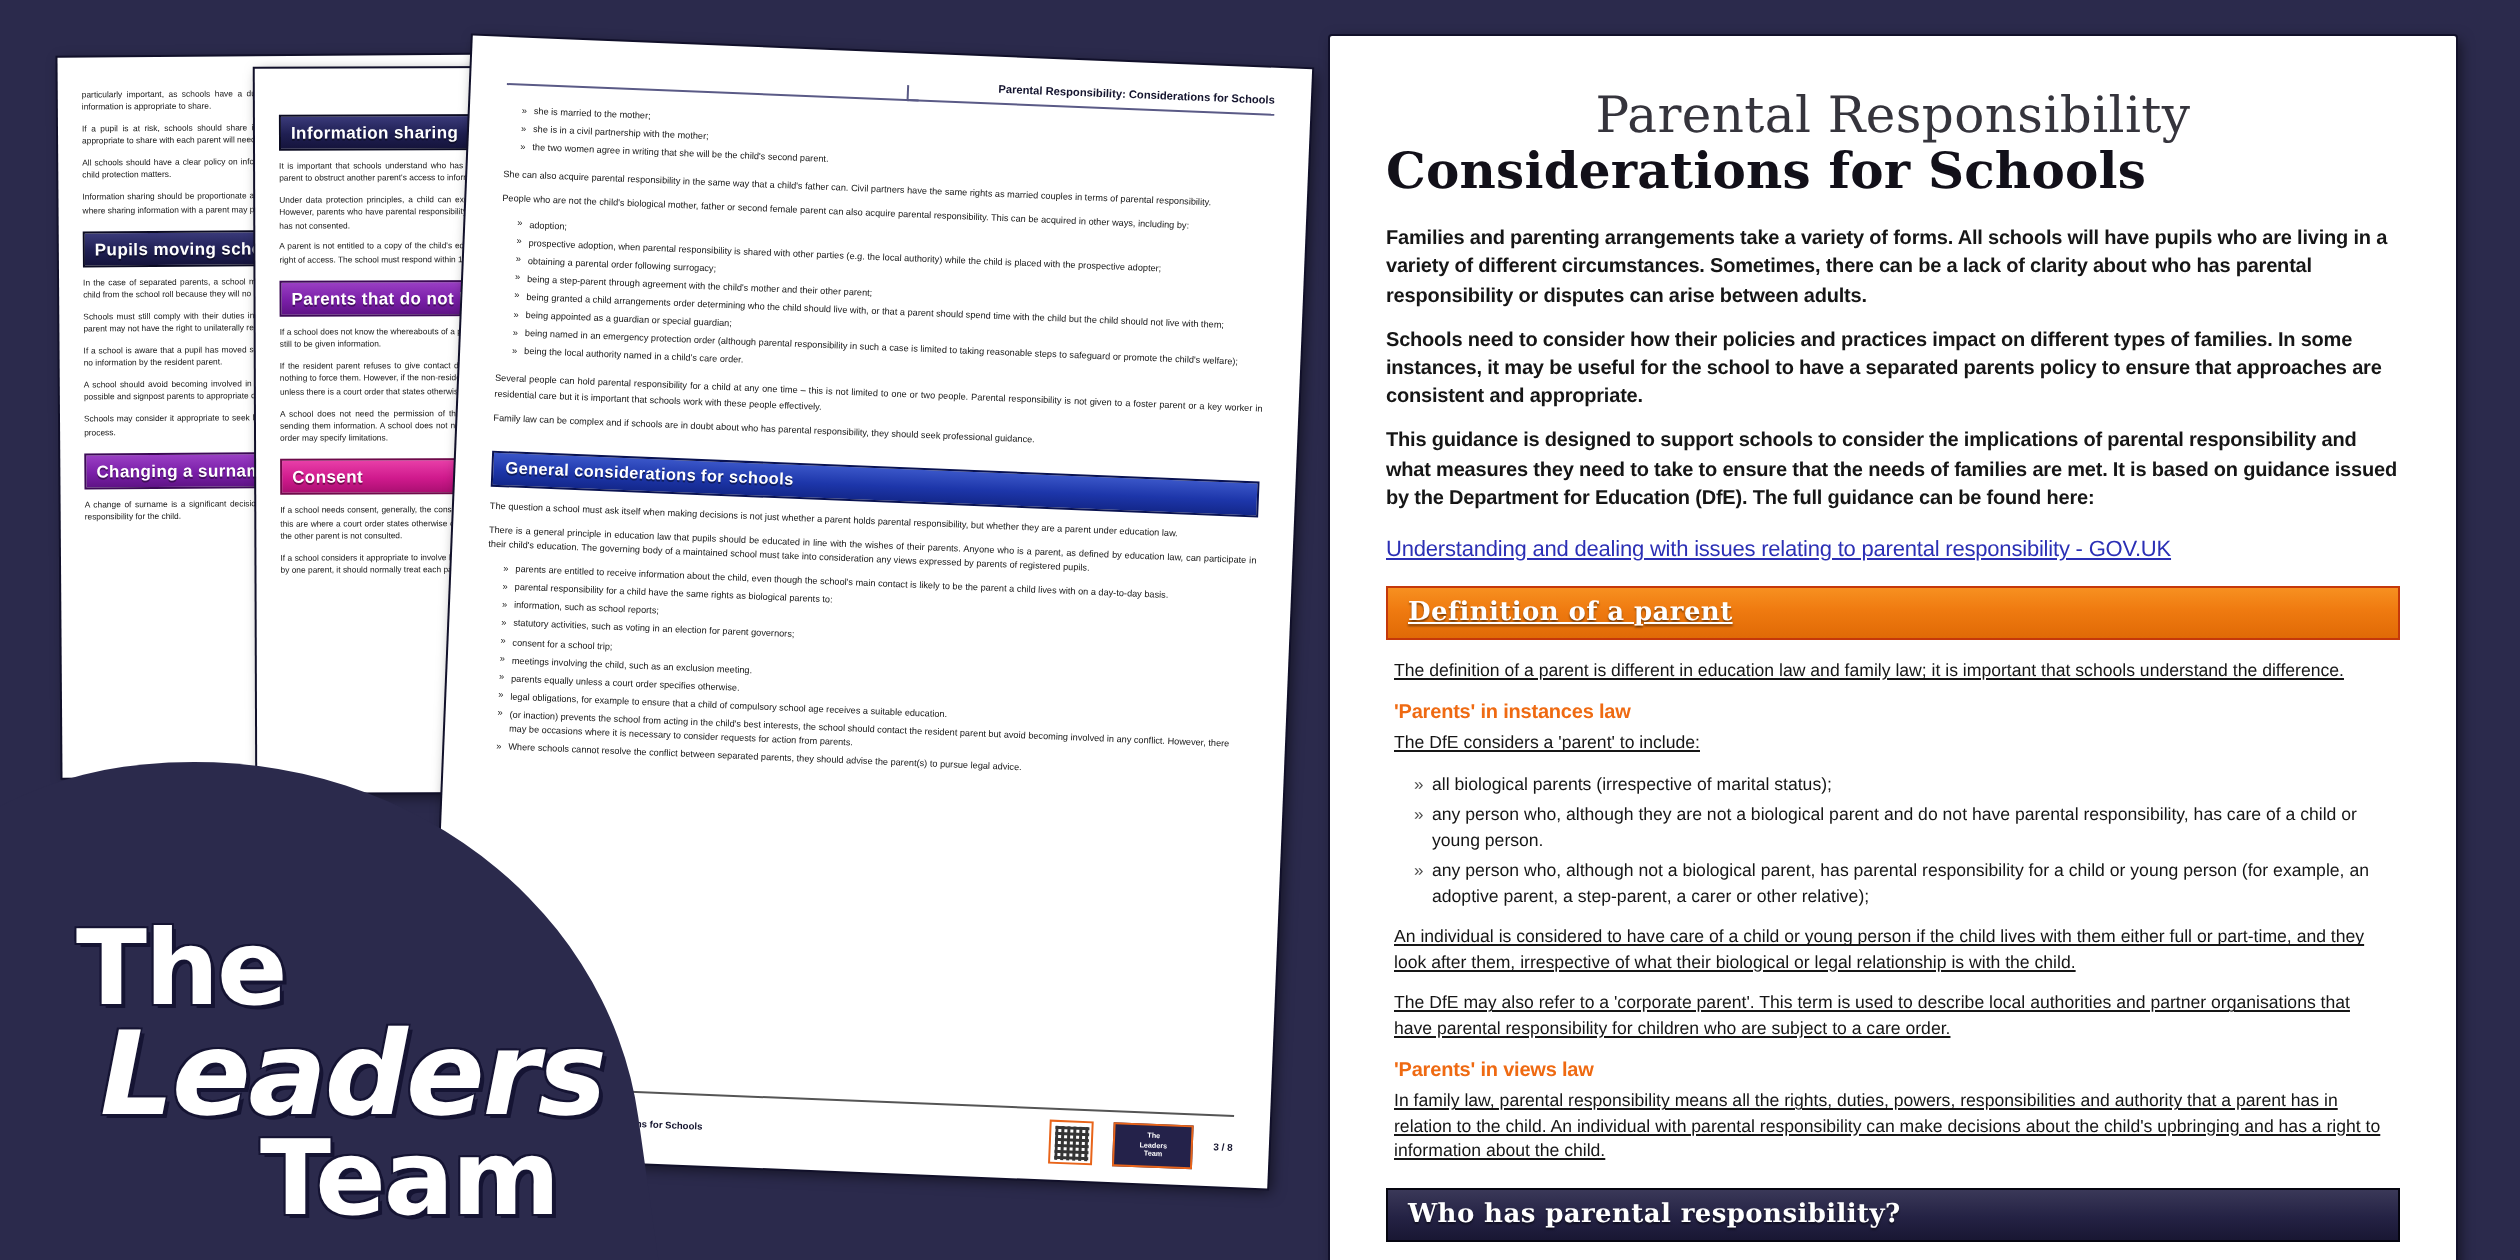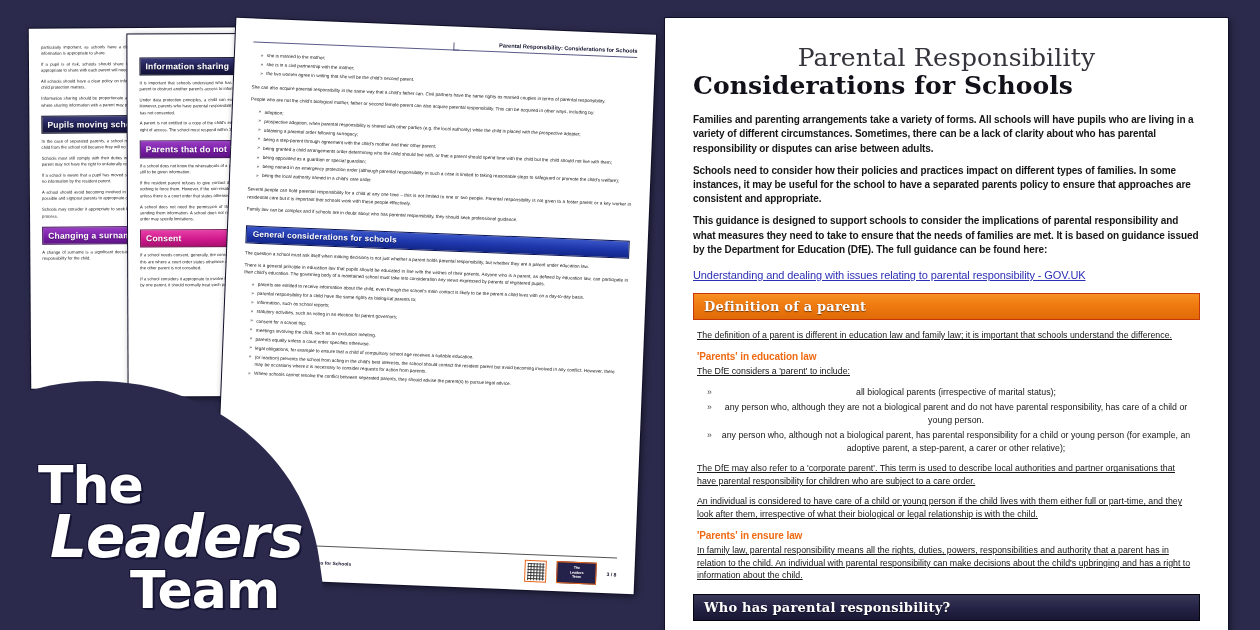--- a/index.html
+++ b/index.html
@@ -34,21 +34,21 @@
     display: block;
     color: #fff;
     font-weight: bold;
     letter-spacing: .2px;
     position: relative;
   }
   .banner.navy   { background: linear-gradient(180deg,#3a3a7a 0%, #1f1f52 55%, #15143c 100%); border: 1px solid #0b0b22; }
   .banner.purple { background: linear-gradient(180deg,#9a3fc4 0%, #7a1fa8 55%, #5f1386 100%); border: 1px solid #3c0a56; }
   .banner.pink   { background: linear-gradient(180deg,#e83fa8 0%, #d01a8d 55%, #ab0f72 100%); border: 1px solid #6e0a4a; }
   .banner.blue   { background: linear-gradient(180deg,#3a56c8 0%, #1d36aa 55%, #13278a 100%); border: 1px solid #0a1352; }
-  .banner.orange { background: linear-gradient(180deg,#f79020 0%, #ef7a10 45%, #e06a06 100%); border: 1px solid #c4380a; }
+  .banner.orange { background: linear-gradient(180deg,#f79020 0%, #ef7a10 45%, #e06a06 100%); border: 1px solid #c4380a; text-decoration: underline; }
   .banner.darknavy { background: linear-gradient(180deg,#3a3858 0%, #242244 55%, #191733 100%); border: 1px solid #050510; }
 
   .mini-banner { font-size: 8.5px; padding: 3px 5px; margin: 7px 0 5px; text-shadow: 0 1px 0 rgba(0,0,0,.4); }
   .mini-p { font-size: 4.2px; line-height: 1.5; color: #161616; margin: 0 0 4.5px; text-align: justify; }
 
   
   .front-inner { padding: 14px 18px 8px 18px; height: 100%; display: flex; flex-direction: column; }
   .doc-head {
     text-align: right; font-size: 5.6px; font-weight: bold; color: #14142e;
     border-bottom: 1px solid #5a5a86; padding-bottom: 3px; margin-bottom: 9px;
@@ -98,21 +98,21 @@
   .r-title-2 { font-family: "DejaVu Serif", serif; font-size: 25px; color: #121019; font-weight: bold; letter-spacing: .1px; line-height: 1.15; margin-bottom: 13px; }
   .r-p { font-size: 10px; line-height: 1.42; color: #161616; margin: 0 0 8px; font-weight: bold; letter-spacing: -.1px; }
   .r-p.light { font-weight: bold; }
   .r-link {
     display: inline-block; font-size: 11px; color: #2b2fb5; text-decoration: underline;
     margin: 2px 0 12px; letter-spacing: -.1px;
   }
   .r-banner { font-size: 13px; padding: 5px 10px; margin: 0 0 9px; text-shadow: 0 1px 1px rgba(0,0,0,.5); font-family: "DejaVu Serif", serif; }
   .r-sub { font-size: 10px; font-weight: bold; color: #ef6a12; margin: 10px 0 3px; letter-spacing: -.1px; }
   .r-body { padding: 0 4px; }
-  .r-ul { list-style: none; margin: 0 0 8px 0; padding: 0 0 0 10px; text-align: center; }
+  .r-ul { list-style: none; margin: 0 0 8px 0; padding: 0 0 0 10px; }
   .r-ul li {
     font-size: 8.8px; line-height: 1.42; color: #161616; margin-bottom: 3px;
     padding-left: 9px; position: relative;
   }
   .r-ul li::before { content: "\00BB"; position: absolute; left: 0; top: 0; color: #4a4a4a; font-size: 8.5px; }
   .r-small { font-size: 8.8px; line-height: 1.42; color: #161616; margin: 0 0 8px; text-decoration: underline; }
 
   
   .brand {
     position: absolute; left: 38px; bottom: 14px; z-index: 6;
@@ -256,33 +256,33 @@
       <p class="r-p">Schools need to consider how their policies and practices impact on different types of families. In some instances, it may be useful for the school to have a separated parents policy to ensure that approaches are consistent and appropriate.</p>
       <p class="r-p light">This guidance is designed to support schools to consider the implications of parental responsibility and what measures they need to take to ensure that the needs of families are met. It is based on guidance issued by the Department for Education (DfE). The full guidance can be found here:</p>
 
       <a class="r-link" href="#">Understanding and dealing with issues relating to parental responsibility - GOV.UK</a>
 
       <div class="banner orange r-banner">Definition of a parent</div>
 
       <div class="r-body">
         <p class="r-small">The definition of a parent is different in education law and family law; it is important that schools understand the difference.</p>
 
-        <div class="r-sub">'Parents' in education law</div>
+        <div class="r-sub">'Parents' in instances law</div>
         <p class="r-small">The DfE considers a 'parent' to include:</p>
 
         <ul class="r-ul">
           <li>all biological parents (irrespective of marital status);</li>
           <li>any person who, although they are not a biological parent and do not have parental responsibility, has care of a child or young person.</li>
           <li>any person who, although not a biological parent, has parental responsibility for a child or young person (for example, an adoptive parent, a step-parent, a carer or other relative);</li>
         </ul>
 
+        <p class="r-small">An individual is considered to have care of a child or young person if the child lives with them either full or part-time, and they look after them, irrespective of what their biological or legal relationship is with the child.</p>
         <p class="r-small">The DfE may also refer to a 'corporate parent'. This term is used to describe local authorities and partner organisations that have parental responsibility for children who are subject to a care order.</p>
-        <p class="r-small">An individual is considered to have care of a child or young person if the child lives with them either full or part-time, and they look after them, irrespective of what their biological or legal relationship is with the child.</p>
-
-        <div class="r-sub">'Parents' in ensure law</div>
+
+        <div class="r-sub">'Parents' in views law</div>
         <p class="r-small">In family law, parental responsibility means all the rights, duties, powers, responsibilities and authority that a parent has in relation to the child. An individual with parental responsibility can make decisions about the child's upbringing and has a right to information about the child.</p>
       </div>
 
       <div class="banner darknavy r-banner" style="margin-top:12px;">Who has parental responsibility?</div>
 
       <div class="r-body">
         <p class="r-small">The child's birth mother has parental responsibility unless this has been removed by a court order.</p>
 
       </div>
 

